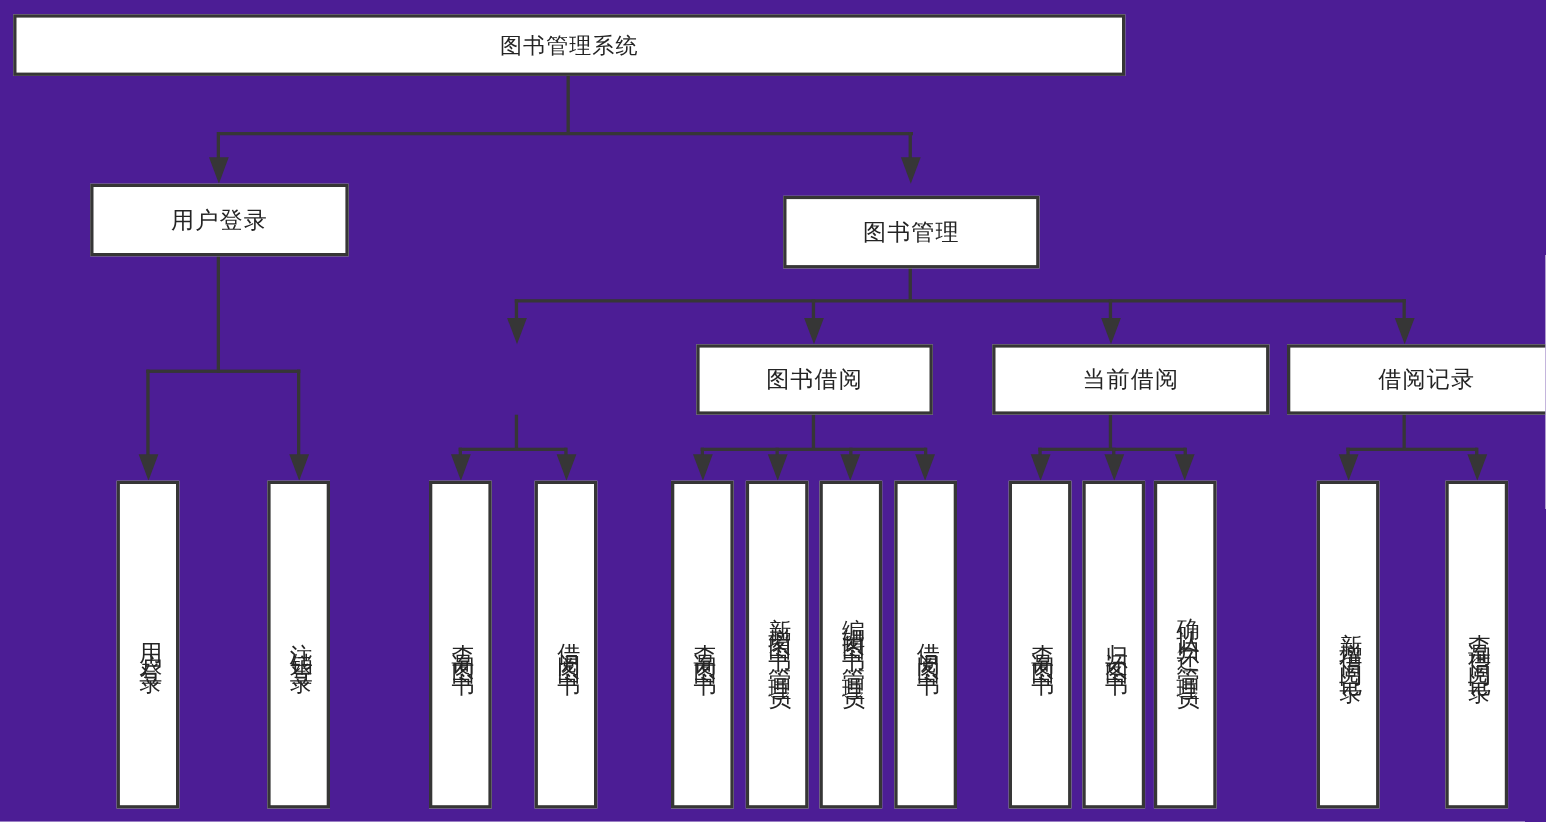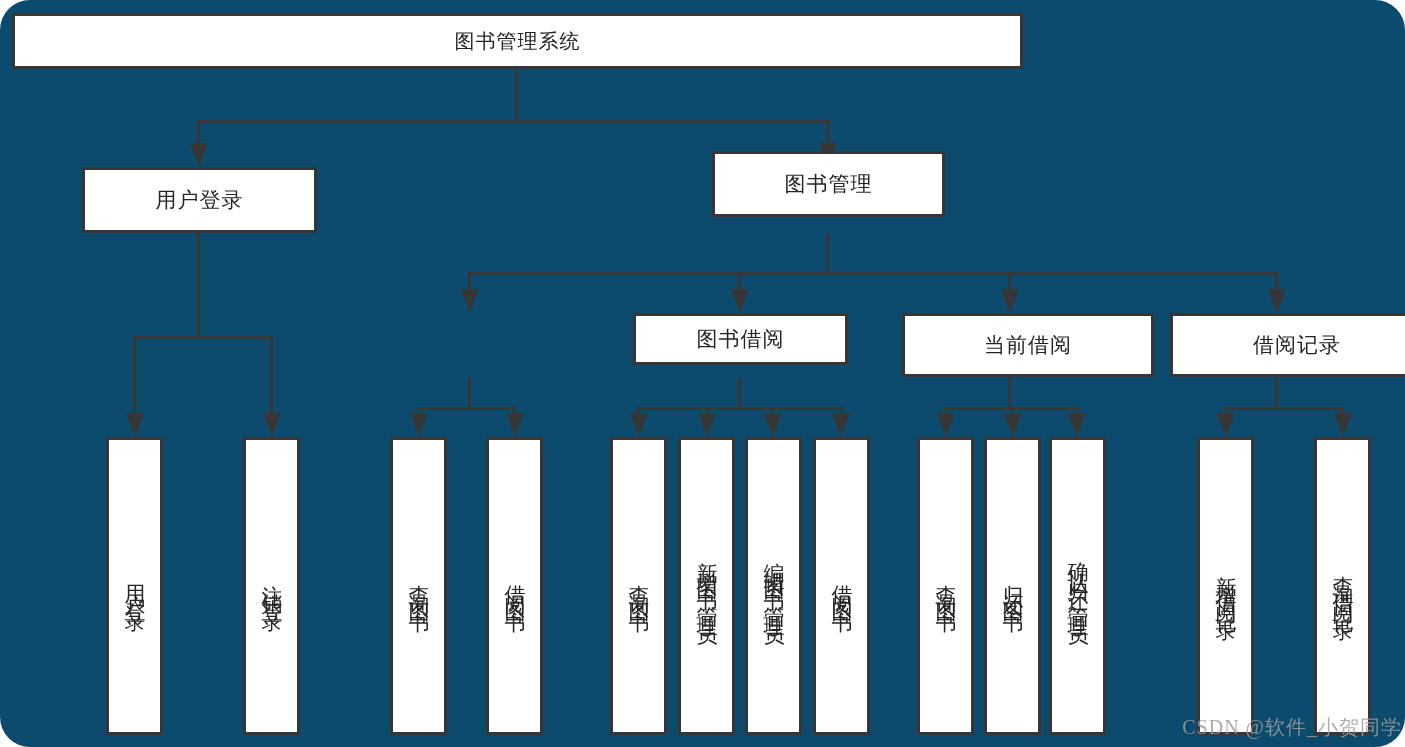--- a/index.html
+++ b/index.html
@@ -1,18 +1,18 @@
 <!DOCTYPE html>
 <html><head>
 <meta charset="utf-8">
 <style>
   html,body{margin:0;padding:0;background:#ffffff;}
   .canvas{
-    position:relative;width:1405px;height:747px;background:#0c4a6e;overflow:hidden;
-    font-family:Liberation Serif, serif;color:#222222;border-radius:30px;
+    position:relative;width:1405px;height:747px;background:#4c1d95;overflow:hidden;
+    font-family:Liberation Mono, monospace;color:#222222;
   }
   .box{
     position:absolute;box-sizing:border-box;background:#ffffff;
     border:3px solid #363636;display:flex;align-items:center;justify-content:center;
     font-size:21px;color:#242424;letter-spacing:1px;white-space:nowrap;z-index:2;
   }
   .root-box{font-size:20px;}
   .leaf{
     position:absolute;box-sizing:border-box;background:#ffffff;
     border:3px solid #363636;width:57px;top:437px;height:298px;z-index:2;
@@ -42,41 +42,41 @@
   <div class="box root-box" style="left:12px;top:13px;width:1011px;height:56px">图书管理系统</div>
 
   <div class="vline" style="left:515px;top:69px;height:52px"></div>
   <div class="hline" style="left:198px;top:120px;width:632px"></div>
   <div class="vline" style="left:197px;top:120px;height:26px"></div>
   <div class="arrow" style="left:190px;top:143px"></div>
   <div class="vline" style="left:826px;top:120px;height:26px"></div>
   <div class="arrow" style="left:819px;top:143px"></div>
 
   <div class="box" style="left:82px;top:167px;width:235px;height:66px">用户登录</div>
-  <div class="box" style="left:712px;top:151px;width:233px;height:66px">图书管理</div>
+  <div class="box" style="left:712px;top:178px;width:233px;height:66px">图书管理</div>
 
   <div class="vline" style="left:197px;top:233px;height:106px"></div>
   <div class="hline" style="left:133px;top:336px;width:140px"></div>
   <div class="vline" style="left:133px;top:336px;height:81px"></div>
   <div class="arrow" style="left:126px;top:413px"></div>
   <div class="vline" style="left:270px;top:336px;height:81px"></div>
   <div class="arrow" style="left:263px;top:413px"></div>
 
   <div class="vline" style="left:826px;top:233px;height:41px"></div>
   <div class="hline" style="left:468px;top:272px;width:810px"></div>
   <div class="vline" style="left:468px;top:272px;height:21px"></div>
   <div class="arrow" style="left:461px;top:289px"></div>
   <div class="vline" style="left:738px;top:272px;height:21px"></div>
   <div class="arrow" style="left:731px;top:289px"></div>
   <div class="vline" style="left:1008px;top:272px;height:21px"></div>
   <div class="arrow" style="left:1001px;top:289px"></div>
   <div class="vline" style="left:1275px;top:272px;height:21px"></div>
   <div class="arrow" style="left:1268px;top:289px"></div>
 
-  <div class="box" style="left:633px;top:313px;width:215px;height:52px">图书借阅</div>
+  <div class="box" style="left:633px;top:313px;width:215px;height:64px">图书借阅</div>
   <div class="box" style="left:902px;top:313px;width:252px;height:64px">当前借阅</div>
   <div class="box" style="left:1170px;top:313px;width:254px;height:64px">借阅记录</div>
 
   <div class="vline" style="left:468px;top:377px;height:32px"></div>
   <div class="vline" style="left:738px;top:377px;height:32px"></div>
   <div class="vline" style="left:1008px;top:377px;height:32px"></div>
   <div class="vline" style="left:1275px;top:377px;height:32px"></div>
 
   <div class="hline" style="left:417px;top:407px;width:98px"></div>
   <div class="hline" style="left:637px;top:407px;width:205px"></div>
@@ -146,15 +146,14 @@
     <span>确认归还（管理员）</span>
     </div>
 
   <div class="leaf" style="left:1197px">
     <span>新增借阅记录</span>
     </div>
   <div class="leaf" style="left:1314px">
     <span>查询借阅记录</span>
     </div>
 
-  <div class="watermark">CSDN @软件_小贺同学</div>
 
 </div>
 
 </body></html>

